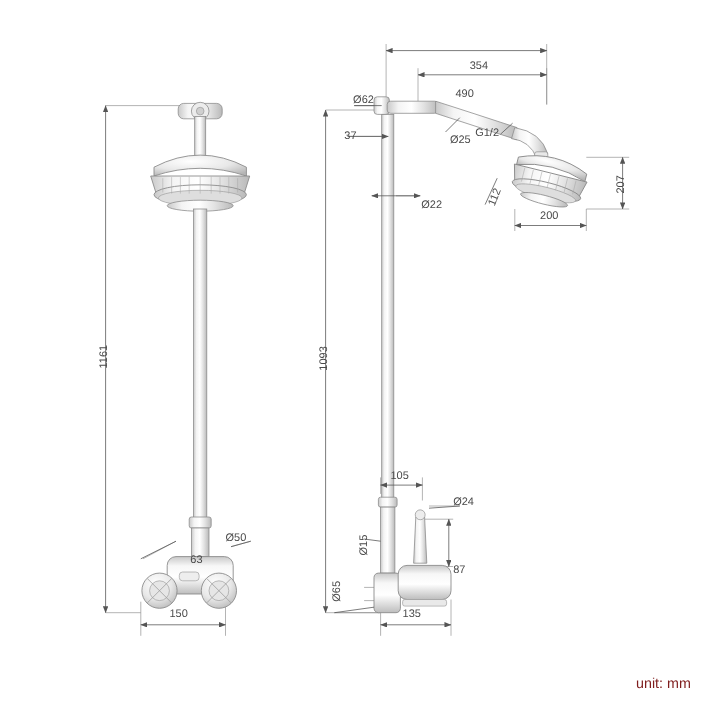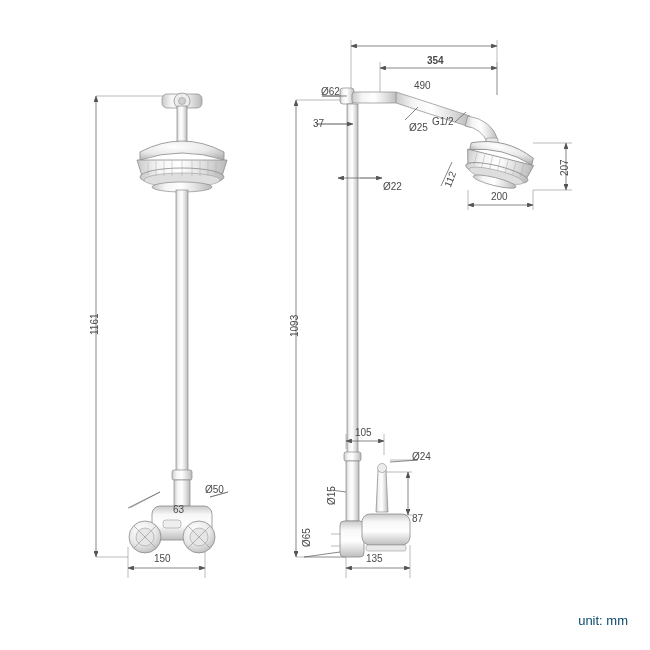--- a/index.html
+++ b/index.html
@@ -10,21 +10,21 @@
   }
   #stage{position:absolute;left:0;top:0;width:650px;height:650px;}
   svg{position:absolute;left:0;top:0;width:650px;height:650px;}
   .lbl{
     position:absolute;font-size:10px;color:#4a4a4a;
     white-space:nowrap;line-height:1;
   }
   .lbl.rot{transform-origin:0 0;}
   .unit{
     position:absolute;right:22px;bottom:22px;
-    font-size:13px;color:#0c4a6e;white-space:nowrap;
+    font-size:13px;color:#7f1d1d;white-space:nowrap;
   }
 </style>
 </head>
 <body>
 
 <div id="stage">
 
 <svg viewBox="0 0 650 650">
   <defs>
     <marker id="ah" markerWidth="9" markerHeight="7" refX="8.5" refY="3.5" orient="auto">
@@ -214,21 +214,21 @@
     <line x1="346" y1="568" x2="410" y2="568" marker-start="url(#ahs)" marker-end="url(#ah)"></line>
   </g>
 </svg>
 
 <div class="lbl rot" style="left:90px;top:335px;transform:rotate(-90deg);">1161</div>
 <div class="lbl" style="left:154px;top:554px;">150</div>
 <div class="lbl" style="left:133px;top:505px;padding-left:40px;">63</div>
 <div class="lbl" style="left:205px;top:485px;">Ø50</div>
 
 <div class="lbl" style="left:414px;top:33px;margin-top:48px;">490</div>
-<div class="lbl" style="left:427px;top:56px;font-weight:bold;">354</div>
+<div class="lbl" style="left:427px;top:56px;">354</div>
 <div class="lbl" style="left:321px;top:87px;">Ø62</div>
 <div class="lbl" style="left:313px;top:119px;">37</div>
 <div class="lbl" style="left:394px;top:123px;padding-left:15px;">Ø25</div>
 <div class="lbl" style="left:432px;top:117px;">G1/2</div>
 <div class="lbl" style="left:383px;top:158px;margin-top:24px;">Ø22</div>
 <div class="lbl rot" style="left:560px;top:176px;transform:rotate(-90deg);">207</div>
 <div class="lbl rot" style="left:443px;top:185px;transform:rotate(-68deg);">112</div>
 <div class="lbl" style="left:491px;top:192px;">200</div>
 <div class="lbl rot" style="left:290px;top:337px;transform:rotate(-90deg);">1093</div>
 <div class="lbl" style="left:355px;top:428px;">105</div>

